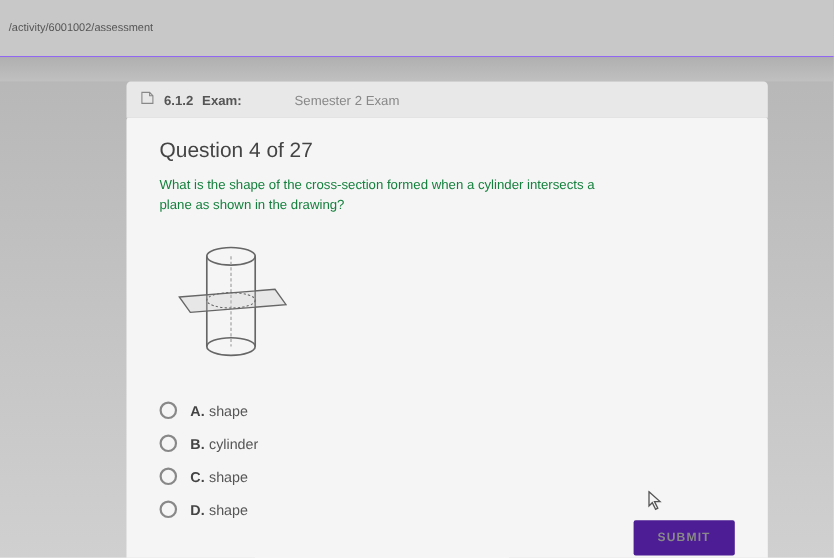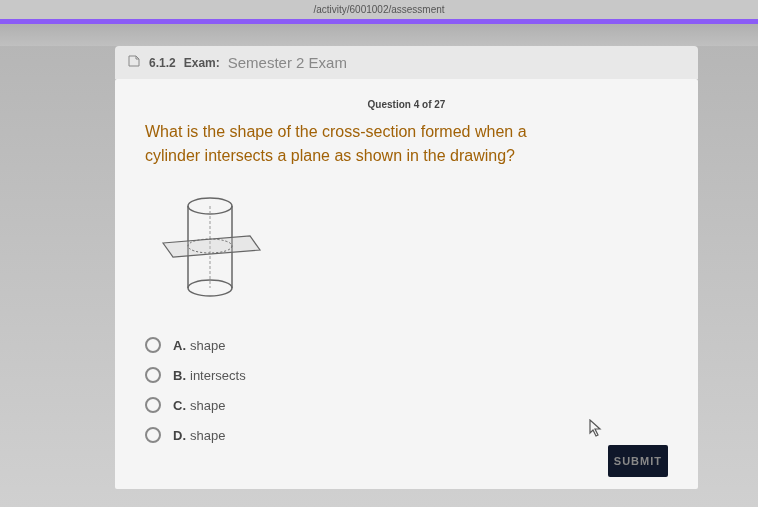--- a/index.html
+++ b/index.html
@@ -6,25 +6,24 @@
     body {
       font-family: Arial, Helvetica, sans-serif;
       background: linear-gradient(to bottom, #a8a8a8 0%, #b5b5b5 5%, #d0d0d0 100%);
       width: 758px;
       height: 507px;
       overflow: hidden;
       position: relative;
     }
     .url-bar {
       background: #c8c8c8;
-      padding: 4px 8px;
+      padding: 20px 8px;
       font-size: 10px;
       color: #555;
-      border-bottom: 5px solid #8b5cf6;
-      text-align: center;
+      border-bottom: 1px solid #8b5cf6;
     }
     .top-spacer {
       height: 22px;
       background: linear-gradient(to bottom, #b0b0b0, #c0c0c0);
     }
     .exam-header {
       background: #e8e8e8;
       padding: 8px 12px;
       margin-left: 115px;
       margin-right: 60px;
@@ -38,42 +37,42 @@
       color: #888;
       font-size: 14px;
     }
     .exam-section {
       font-size: 12px;
       font-weight: bold;
       color: #555;
       text-align: right;
     }
     .exam-title {
-      font-size: 15px;
+      font-size: 12px;
       color: #888;
+      margin-left: 40px;
     }
     .content-card {
       background: #f5f5f5;
       margin-left: 115px;
       margin-right: 60px;
       padding: 20px 30px 15px 30px;
       min-height: 410px;
       position: relative;
       border-radius: 2px;
     }
     .question-number {
-      font-size: 10px;
-      font-weight: bold;
+      font-size: 19px;
+      font-weight: normal;
       color: #444;
       margin-bottom: 10px;
-      text-align: center;
     }
     .question-text {
-      font-size: 16px;
-      color: #a16207;
+      font-size: 12px;
+      color: #15803d;
       line-height: 1.5;
       margin-bottom: 20px;
       max-width: 400px;
     }
     .diagram-container {
       margin: 15px 0 25px 10px;
     }
     .options {
       margin-top: 20px;
     }
@@ -98,23 +97,23 @@
       margin-right: 4px;
     }
     .option-text {
       font-size: 13px;
       color: #555;
     }
     .submit-btn {
       position: absolute;
       bottom: 12px;
       right: 30px;
-      background: #0f172a;
+      background: #4c1d95;
       border: none;
-      padding: 10px 6px;
+      padding: 10px 22px;
       font-size: 11px;
       font-weight: bold;
       color: #888;
       letter-spacing: 1px;
       cursor: pointer;
       border-radius: 2px;
     }
     .cursor-icon {
       position: absolute;
       bottom: 48px;
@@ -161,21 +160,21 @@
 
   <div class="options">
     <div class="option">
       <div class="radio"></div>
       <span class="option-letter">A.</span>
       <span class="option-text">shape</span>
     </div>
     <div class="option">
       <div class="radio"></div>
       <span class="option-letter">B.</span>
-      <span class="option-text">intersects</span>
+      <span class="option-text">cylinder</span>
     </div>
     <div class="option">
       <div class="radio"></div>
       <span class="option-letter">C.</span>
       <span class="option-text">shape</span>
     </div>
     <div class="option">
       <div class="radio"></div>
       <span class="option-letter">D.</span>
       <span class="option-text">shape</span>

